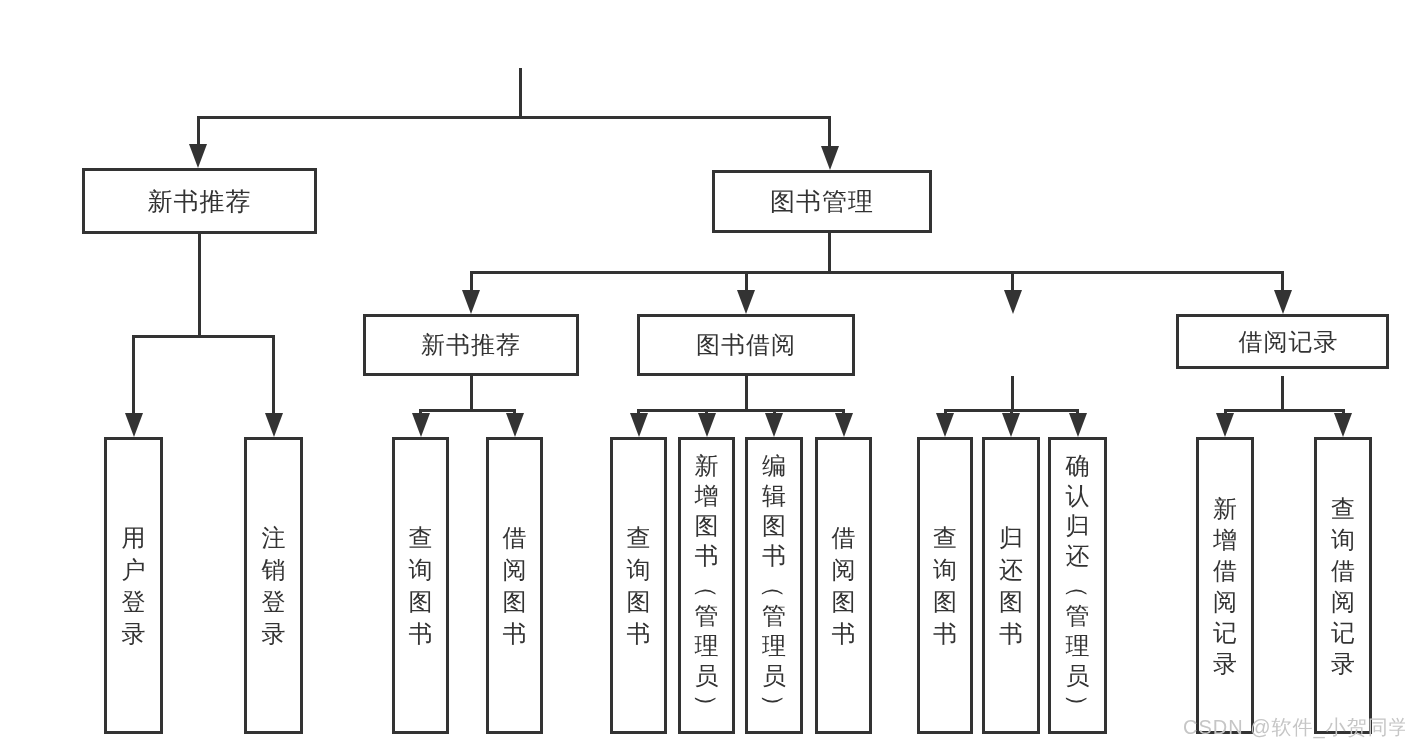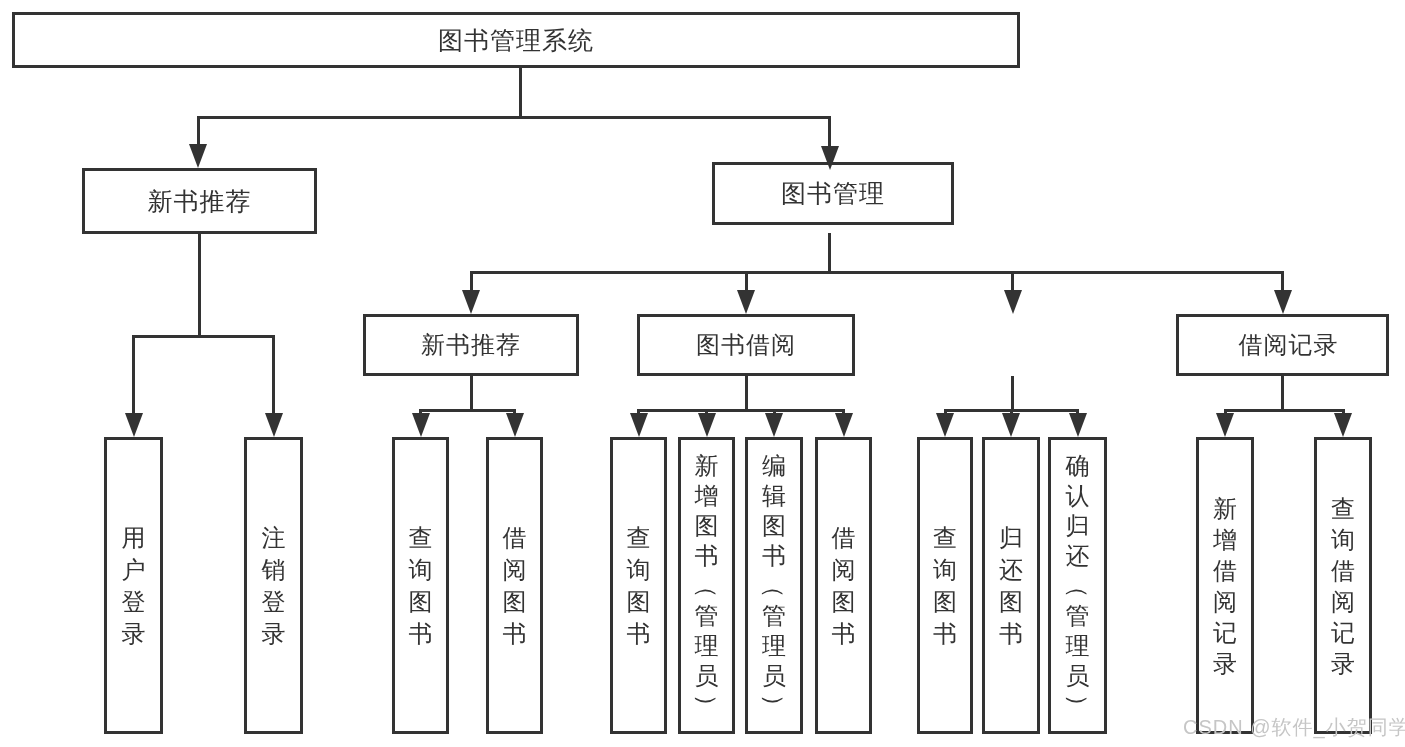--- a/index.html
+++ b/index.html
@@ -43,42 +43,39 @@
     letter-spacing:1px;
     white-space:nowrap;
     z-index:5;
   }
 </style>
 </head>
 <body>
 
 <div id="stage">
 
-  <div class="node" style="left:12px;top:12px;width:1008px;height:56px;">
-    <span class="hlabel">图书管理系统</span>
-  </div>
 
   <div class="node" style="left:82px;top:168px;width:235px;height:66px;">
     <span class="hlabel">新书推荐</span>
   </div>
 
-  <div class="node" style="left:712px;top:162px;width:242px;height:63px;">
+  <div class="node" style="left:712px;top:170px;width:220px;height:63px;">
     <span class="hlabel">图书管理</span>
   </div>
 
   <div class="node l3" style="left:637px;top:314px;width:218px;height:62px;">
     <span class="hlabel">图书借阅</span>
   </div>
 
   <div class="node l3" style="left:363px;top:314px;width:216px;height:62px;">
     <span class="hlabel">新书推荐</span>
   </div>
 
 
-  <div class="node l3" style="left:1176px;top:314px;width:213px;height:62px;padding-left:12px;">
+  <div class="node l3" style="left:1176px;top:314px;width:213px;height:55px;padding-left:12px;">
     <span class="hlabel">借阅记录</span>
   </div>
 
   <div class="node vnode" style="left:104px;top:437px;width:59px;height:297px;">
     <span class="vtext v4">
         <span class="vch">用</span>
         <span class="vch">户</span>
         <span class="vch">登</span>
         <span class="vch">录</span>
       </span>

